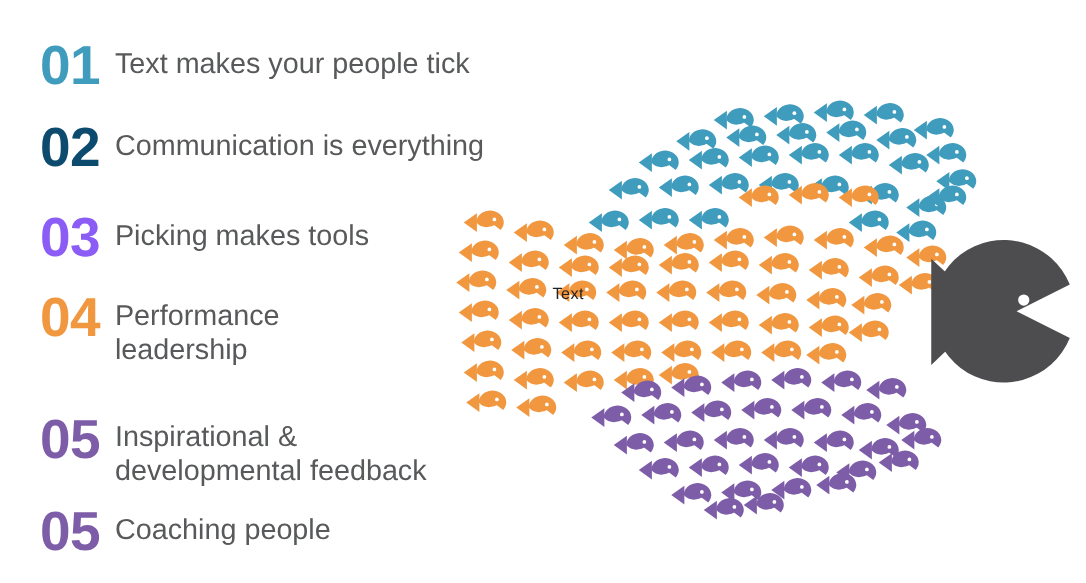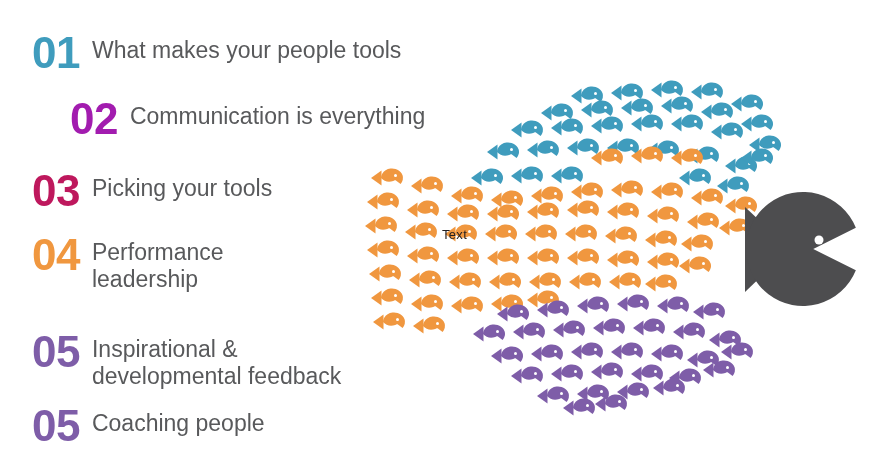--- a/index.html
+++ b/index.html
@@ -83,31 +83,31 @@
 </style>
 </head>
 <body>
 
 <div id="canvas">
 
   <div id="list">
 
     <div class="item it1">
       <span class="num c-teal" style="color: rgb(63, 156, 189);">01</span>
-      <span class="label">What makes your people tools</span>
+      <span class="label">Text makes your people tick</span>
     </div>
 
     <div class="item it2">
-      <span class="num c-teal" style="color: #a21caf; margin-left: 38px;">02</span>
+      <span class="num c-teal" style="color: #0c4a6e;">02</span>
       <span class="label">Communication is everything</span>
     </div>
 
     <div class="item it3">
-      <span class="num c-orange" style="color: #be185d;">03</span>
-      <span class="label">Picking your tools</span>
+      <span class="num c-orange" style="color: #8b5cf6;">03</span>
+      <span class="label">Picking makes tools</span>
     </div>
 
     <div class="item it4">
       <span class="num c-orange" style="color: rgb(240, 151, 63);">04</span>
       <span class="label">Performance
 leadership</span>
     </div>
 
     <div class="item it5">
       <span class="num c-purple" style="color: rgb(126, 93, 168);">05</span>

